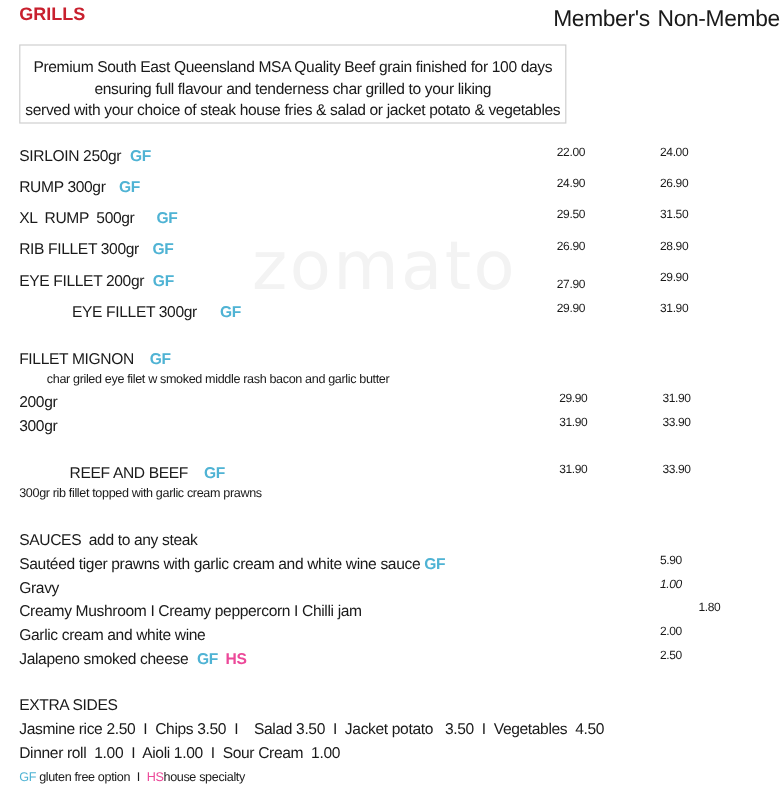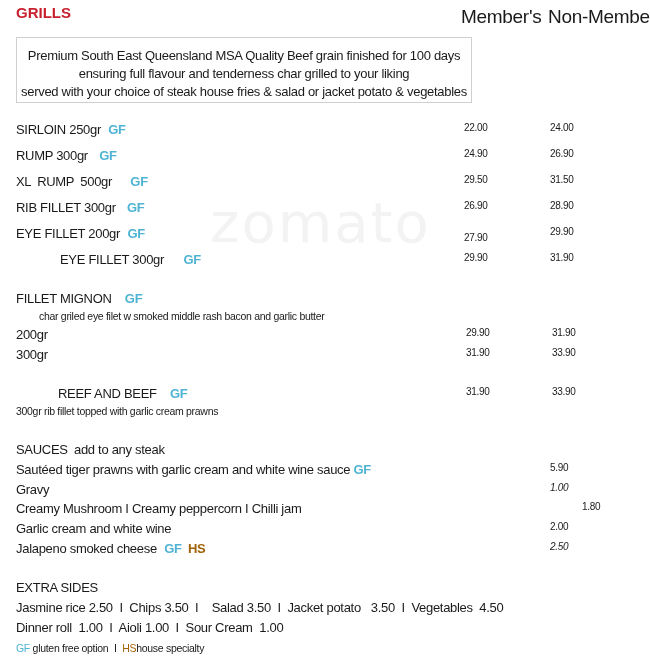--- a/index.html
+++ b/index.html
@@ -13,21 +13,21 @@
     .title { color: #c8202e; font-weight: bold; font-size: 15px; letter-spacing: 0; }
     .colhead { font-size: 19px; }
     .intro {
       position: absolute; left: 16px; top: 37px; width: 456px; height: 66px;
       border: 1px solid #cfcfcf;
       box-sizing: border-box;
       padding-top: 9px;
       text-align: center; font-size: 13px; line-height: 18px;
     }
     .gf { color: #4fb3d4; font-weight: bold; }
-    .hs { color: #a16207; font-weight: bold; }
+    .hs { color: #ec4899; font-weight: bold; }
     .item { font-size: 13px; }
     .small { font-size: 10.5px; }
     .price { font-size: 10px; }
     .watermark {
       position: absolute; left: 210px; top: 190px;
       font-size: 56px; color: #f3f3f3; letter-spacing: 2px;
       font-family: "DejaVu Sans", sans-serif;
     }
   </style>
 </head>
@@ -127,21 +127,21 @@
 <div class="abs price" style="left:582px; top:501px;">1.80</div>
 
 <div class="abs item" style="left:16px; top:521px;">Garlic cream and white wine</div>
 <div class="abs price" style="left:550px; top:521px;">2.00</div>
 
 <div class="abs item" style="left:16px; top:541px;">
   <span>Jalapeno smoked cheese</span>
   <span class="gf" style="margin-left:4px;">GF</span>
   <span class="hs" style="margin-left:3px;">HS</span>
 </div>
-<div class="abs price" style="left:550px; top:541px;font-style:italic;">2.50</div>
+<div class="abs price" style="left:550px; top:541px;">2.50</div>
 
 <div class="abs item" style="left:16px; top:580px;">EXTRA SIDES</div>
 <div class="abs item" style="left:16px; top:600px; white-space:pre;">Jasmine rice 2.50  I  Chips 3.50  I    Salad 3.50  I  Jacket potato   3.50  I  Vegetables  4.50</div>
 <div class="abs item" style="left:16px; top:620px; white-space:pre;">Dinner roll  1.00  I  Aioli 1.00  I  Sour Cream  1.00</div>
 
 <div class="abs small" style="left:16px; top:642px;">
   <span class="gf" style="font-weight:normal;">GF</span>
   <span>gluten free option</span>
   <span style="margin:0 3px;">I</span>
   <span class="hs" style="font-weight:normal;">HS</span><span>house specialty</span>

